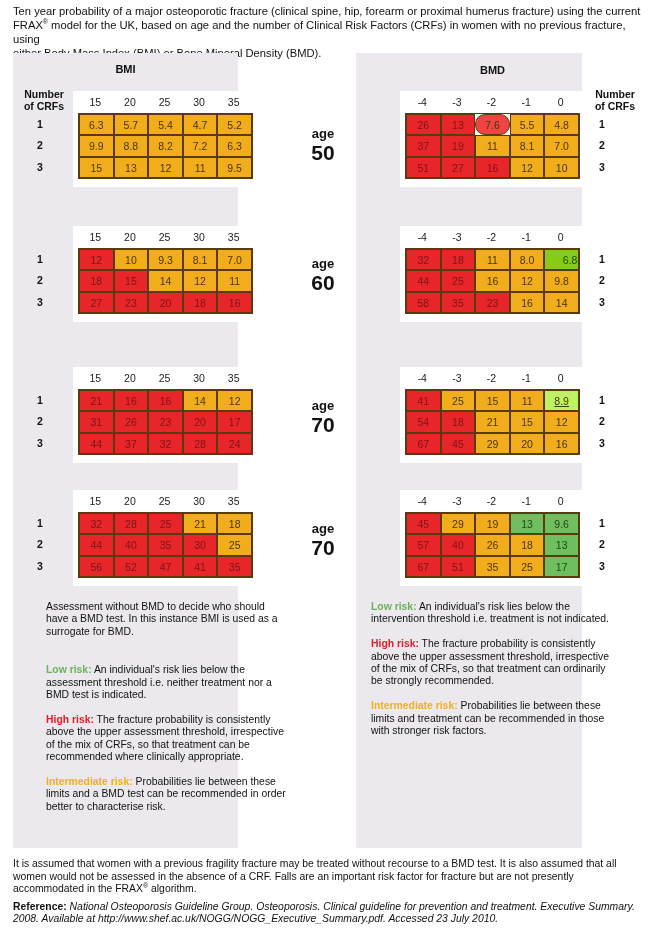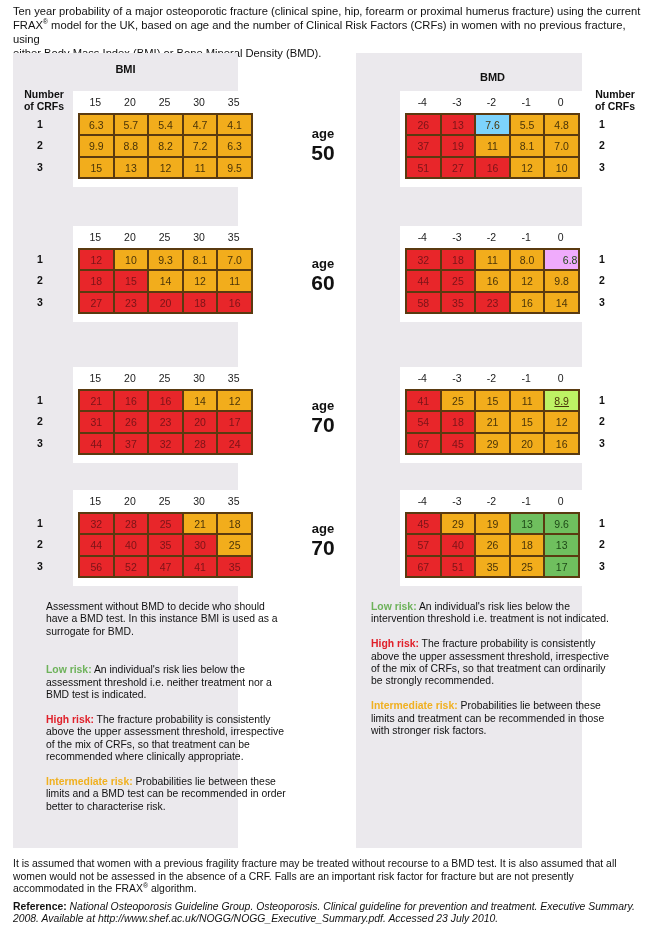--- a/index.html
+++ b/index.html
@@ -52,41 +52,41 @@
 </div>
 
 <div class="panel" style="left:13px; width:225px;"></div>
 <div class="panel-title" style="position:absolute; left:13px; width:225px; top:63px;">BMI</div>
 <div class="crf-head" style="left:14px; top:88px; width:60px;">
   <span>Number</span><br>
   <span>of CRFs</span>
 </div>
 
 <div class="panel" style="left:356px; width:226px;"></div>
-<div class="panel-title" style="position:absolute; left:356px; width:273px; top:71px;">BMD</div>
+<div class="panel-title" style="position:absolute; left:356px; width:273px; top:64px;">BMD</div>
 <div class="crf-head" style="left:584px; top:88px; width:62px;">
   <span>Number</span><br>
   <span>of CRFs</span>
 </div>
 
 <div id="tables">
     <div class="table-block" style="left: 73px; top: 91px; width: 185px; height: 96px;">
       <div class="col-labels" style="left: 5px;">
         <div class="col-label">15</div>
         <div class="col-label">20</div>
         <div class="col-label">25</div>
         <div class="col-label">30</div>
         <div class="col-label">35</div>
       </div>
       <div class="grid" style="left: 5px;">
         <div class="cell mid" style="background: rgb(242, 173, 28);">6.3</div>
         <div class="cell mid" style="background: rgb(242, 173, 28);">5.7</div>
         <div class="cell mid" style="background: rgb(242, 173, 28);">5.4</div>
         <div class="cell mid" style="background: rgb(242, 173, 28);">4.7</div>
-        <div class="cell mid" style="background: rgb(242, 173, 28);">4.1</div>
+        <div class="cell mid" style="background: rgb(242, 173, 28);">5.2</div>
         <div class="cell mid" style="background: rgb(242, 173, 28);">9.9</div>
         <div class="cell mid" style="background: rgb(242, 173, 28);">8.8</div>
         <div class="cell mid" style="background: rgb(242, 173, 28);">8.2</div>
         <div class="cell mid" style="background: rgb(242, 173, 28);">7.2</div>
         <div class="cell mid" style="background: rgb(242, 173, 28);">6.3</div>
         <div class="cell mid" style="background: rgb(242, 173, 28);">15</div>
         <div class="cell mid" style="background: rgb(242, 173, 28);">13</div>
         <div class="cell mid" style="background: rgb(242, 173, 28);">12</div>
         <div class="cell mid" style="background: rgb(242, 173, 28);">11</div>
         <div class="cell mid" style="background: rgb(242, 173, 28);">9.5</div>
@@ -194,21 +194,21 @@
       <div class="col-labels" style="left: 5px;">
         <div class="col-label">-4</div>
         <div class="col-label">-3</div>
         <div class="col-label">-2</div>
         <div class="col-label">-1</div>
         <div class="col-label">0</div>
       </div>
       <div class="grid" style="left: 5px;">
         <div class="cell high" style="background: rgb(232, 38, 42);">26</div>
         <div class="cell high" style="background: rgb(232, 38, 42);">13</div>
-        <div class="cell mid" style="background: #7dd3fc;">7.6</div>
+        <div class="cell mid" style="background: #ef4444; border-radius: 10px;">7.6</div>
         <div class="cell mid" style="background: rgb(242, 173, 28);">5.5</div>
         <div class="cell mid" style="background: rgb(242, 173, 28);">4.8</div>
         <div class="cell high" style="background: rgb(232, 38, 42);">37</div>
         <div class="cell high" style="background: rgb(232, 38, 42);">19</div>
         <div class="cell mid" style="background: rgb(242, 173, 28);">11</div>
         <div class="cell mid" style="background: rgb(242, 173, 28);">8.1</div>
         <div class="cell mid" style="background: rgb(242, 173, 28);">7.0</div>
         <div class="cell high" style="background: rgb(232, 38, 42);">51</div>
         <div class="cell high" style="background: rgb(232, 38, 42);">27</div>
         <div class="cell high" style="background: rgb(232, 38, 42);">16</div>
@@ -227,21 +227,21 @@
         <div class="col-label">-3</div>
         <div class="col-label">-2</div>
         <div class="col-label">-1</div>
         <div class="col-label">0</div>
       </div>
       <div class="grid" style="left: 5px;">
         <div class="cell high" style="background: rgb(232, 38, 42);">32</div>
         <div class="cell high" style="background: rgb(232, 38, 42);">18</div>
         <div class="cell mid" style="background: rgb(242, 173, 28);">11</div>
         <div class="cell mid" style="background: rgb(242, 173, 28);">8.0</div>
-        <div class="cell low" style="background: #f0abfc; padding-left: 17px;">6.8</div>
+        <div class="cell low" style="background: #84cc16; padding-left: 17px;">6.8</div>
         <div class="cell high" style="background: rgb(232, 38, 42);">44</div>
         <div class="cell high" style="background: rgb(232, 38, 42);">25</div>
         <div class="cell mid" style="background: rgb(242, 173, 28);">16</div>
         <div class="cell mid" style="background: rgb(242, 173, 28);">12</div>
         <div class="cell mid" style="background: rgb(242, 173, 28);">9.8</div>
         <div class="cell high" style="background: rgb(232, 38, 42);">58</div>
         <div class="cell high" style="background: rgb(232, 38, 42);">35</div>
         <div class="cell high" style="background: rgb(232, 38, 42);">23</div>
         <div class="cell mid" style="background: rgb(242, 173, 28);">16</div>
         <div class="cell mid" style="background: rgb(242, 173, 28);">14</div>

